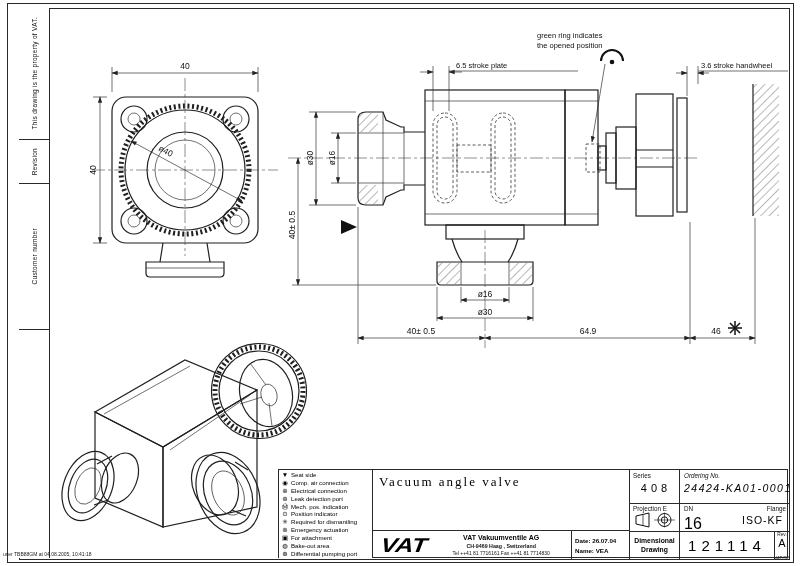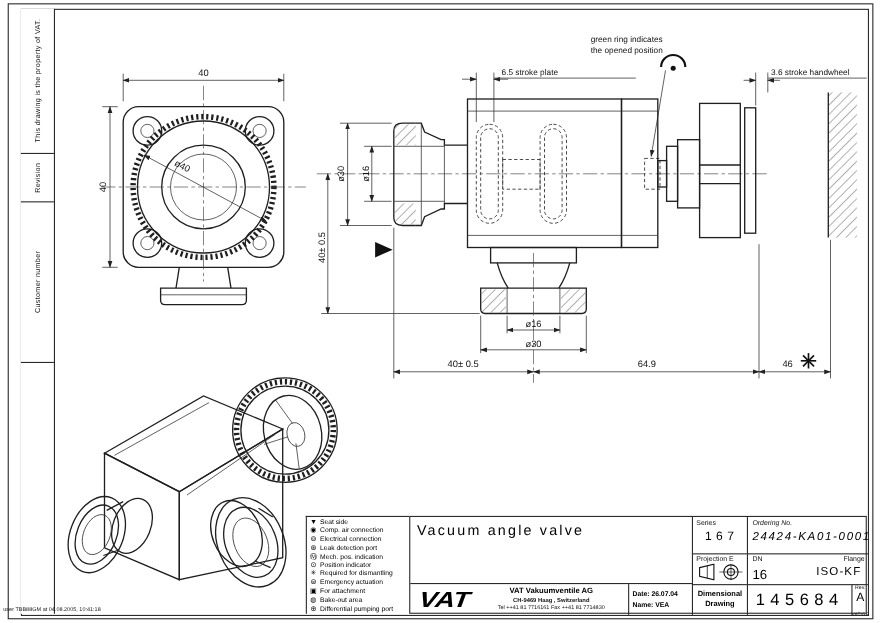--- a/index.html
+++ b/index.html
@@ -25,21 +25,21 @@
           border-top:1px solid #2a2a2a;border-left:1px solid #2a2a2a;box-sizing:border-box;
           display:flex;flex-direction:column;justify-content:space-between;padding:1px 0;}
   .lrow{display:flex;align-items:center;height:7.6px;}
   .licon{width:12px;text-align:center;font-size:6.5px;line-height:7px;flex:0 0 12px;color:#000;}
   .llabel{font-size:6.1px;line-height:7px;white-space:nowrap;color:#000;}
   
   .tblock{position:absolute;left:372px;top:469px;width:416px;height:89px;background:#fff;
           border:1px solid #2a2a2a;box-sizing:border-box;}
   .cell{position:absolute;box-sizing:border-box;}
   .lab{font-size:6.3px;color:#111;}
-  .title-cell{left:0;top:0;width:256px;height:61px;border-bottom:1px solid #2a2a2a;padding:4px 0 0 6px;}
+  .title-cell{left:0;top:0;width:256px;height:61px;border-bottom:1px solid #2a2a2a;padding:4px 0 0 6px;font-family:Liberation Serif, serif;}
   .title-text{font-size:13px;letter-spacing:2px;color:#000;}
   .logo-cell{left:0;top:61px;width:198px;height:28px;display:flex;align-items:center;}
   .vat-logo{font-size:25px;font-weight:bold;font-style:italic;letter-spacing:0px;color:#000;
             transform:scaleY(0.8) skewX(-6deg);margin:0 4px 0 8px;line-height:22px;}
   .company{flex:1;text-align:center;line-height:1.25;}
   .co-name{font-size:7px;font-weight:bold;color:#000;}
   .co-addr{font-size:5.3px;font-weight:bold;color:#111;}
   .co-tel{font-size:5px;color:#111;white-space:nowrap;}
   .date-cell{left:198px;top:61px;width:58px;height:28px;border-left:1px solid #2a2a2a;
              display:flex;flex-direction:column;justify-content:center;padding-left:3px;gap:3px;}
@@ -47,21 +47,21 @@
   .series-cell{left:256px;top:0;width:50px;height:33px;border-left:1px solid #2a2a2a;padding:2px 0 0 3px;}
   .series-val{text-align:center;font-size:11px;letter-spacing:4px;margin-top:3px;color:#000;}
   .proj-cell{left:256px;top:33px;width:50px;height:28px;border-left:1px solid #2a2a2a;border-top:1px solid #2a2a2a;padding:1px 0 0 3px;}
   .dimdraw-cell{left:256px;top:61px;width:50px;height:28px;border-left:1px solid #2a2a2a;border-top:1px solid #2a2a2a;
                 display:flex;flex-direction:column;align-items:center;justify-content:center;line-height:1.3;}
   .dimdraw-cell div{font-size:6.8px;font-weight:bold;color:#000;}
   .order-cell{left:306px;top:0;width:110px;height:33px;border-left:1px solid #2a2a2a;padding:2px 0 0 4px;font-style:italic;}
   .order-val{text-align:center;font-size:10.5px;letter-spacing:1.5px;margin-top:3px;color:#000;white-space:nowrap;}
   .dnflange-cell{left:306px;top:33px;width:110px;height:28px;border-left:1px solid #2a2a2a;border-top:1px solid #2a2a2a;}
   .dn-lab{position:absolute;left:4px;top:1px;}
-  .dn-val{position:absolute;left:4px;top:11px;font-size:12px;color:#000;}
+  .dn-val{position:absolute;left:4px;top:11px;font-size:16px;color:#000;}
   .flange-lab{position:absolute;right:3px;top:1px;}
   .flange-val{position:absolute;right:6px;top:10px;font-size:10.5px;letter-spacing:1px;color:#000;}
   .num-cell{left:306px;top:61px;width:95px;height:28px;border-left:1px solid #2a2a2a;border-top:1px solid #2a2a2a;
             display:flex;align-items:center;justify-content:center;}
   .num-val{font-size:15px;letter-spacing:5px;color:#000;}
   .rev-cell{left:401px;top:61px;width:15px;height:28px;border-left:1px solid #2a2a2a;border-top:1px solid #2a2a2a;text-align:center;}
   .rev-lab{font-size:4.8px;color:#111;}
   .rev-val{font-size:11px;color:#000;margin-top:0px;}
   .footer-left{position:absolute;left:3px;top:551px;font-size:5px;color:#222;white-space:nowrap;}
   .footer-right{position:absolute;right:10px;top:556px;font-size:4.5px;color:#222;}
@@ -340,21 +340,21 @@
       </div>
     </div>
 
     <div class="cell date-cell">
       <div class="dn-line">Date: 26.07.04</div>
       <div class="dn-line">Name: VEA</div>
     </div>
 
     <div class="cell series-cell">
       <div class="lab">Series</div>
-      <div class="series-val">167</div>
+      <div class="series-val">408</div>
     </div>
 
     <div class="cell proj-cell">
       <div class="lab">Projection E</div>
       <svg width="44" height="16" viewBox="0 0 44 16" style="margin-left:1px;">
         <path d="M2,4 L15,1 L15,15 L2,12 Z" fill="none" stroke="#111" stroke-width="1"></path>
         <line x1="9" y1="2.5" x2="9" y2="13.5" stroke="#111" stroke-width="0.7"></line>
         <line x1="20" y1="8" x2="41" y2="8" stroke="#111" stroke-width="0.6"></line>
         <line x1="30.5" y1="0.5" x2="30.5" y2="15.5" stroke="#111" stroke-width="0.6"></line>
         <circle cx="30.5" cy="8" r="6.5" fill="none" stroke="#111" stroke-width="1"></circle>
@@ -373,21 +373,21 @@
     </div>
 
     <div class="cell dnflange-cell">
       <div class="lab dn-lab">DN</div>
       <div class="dn-val">16</div>
       <div class="lab flange-lab">Flange</div>
       <div class="flange-val">ISO-KF</div>
     </div>
 
     <div class="cell num-cell">
-      <div class="num-val">145684</div>
+      <div class="num-val">121114</div>
     </div>
 
     <div class="cell rev-cell">
       <div class="rev-lab">Rev.</div>
       <div class="rev-val">A</div>
     </div>
   </div>
 
   <div class="footer-left">user TBB88GM at 04.08.2005, 10:41:18</div>
   <div class="footer-right">VAT/GB</div>

